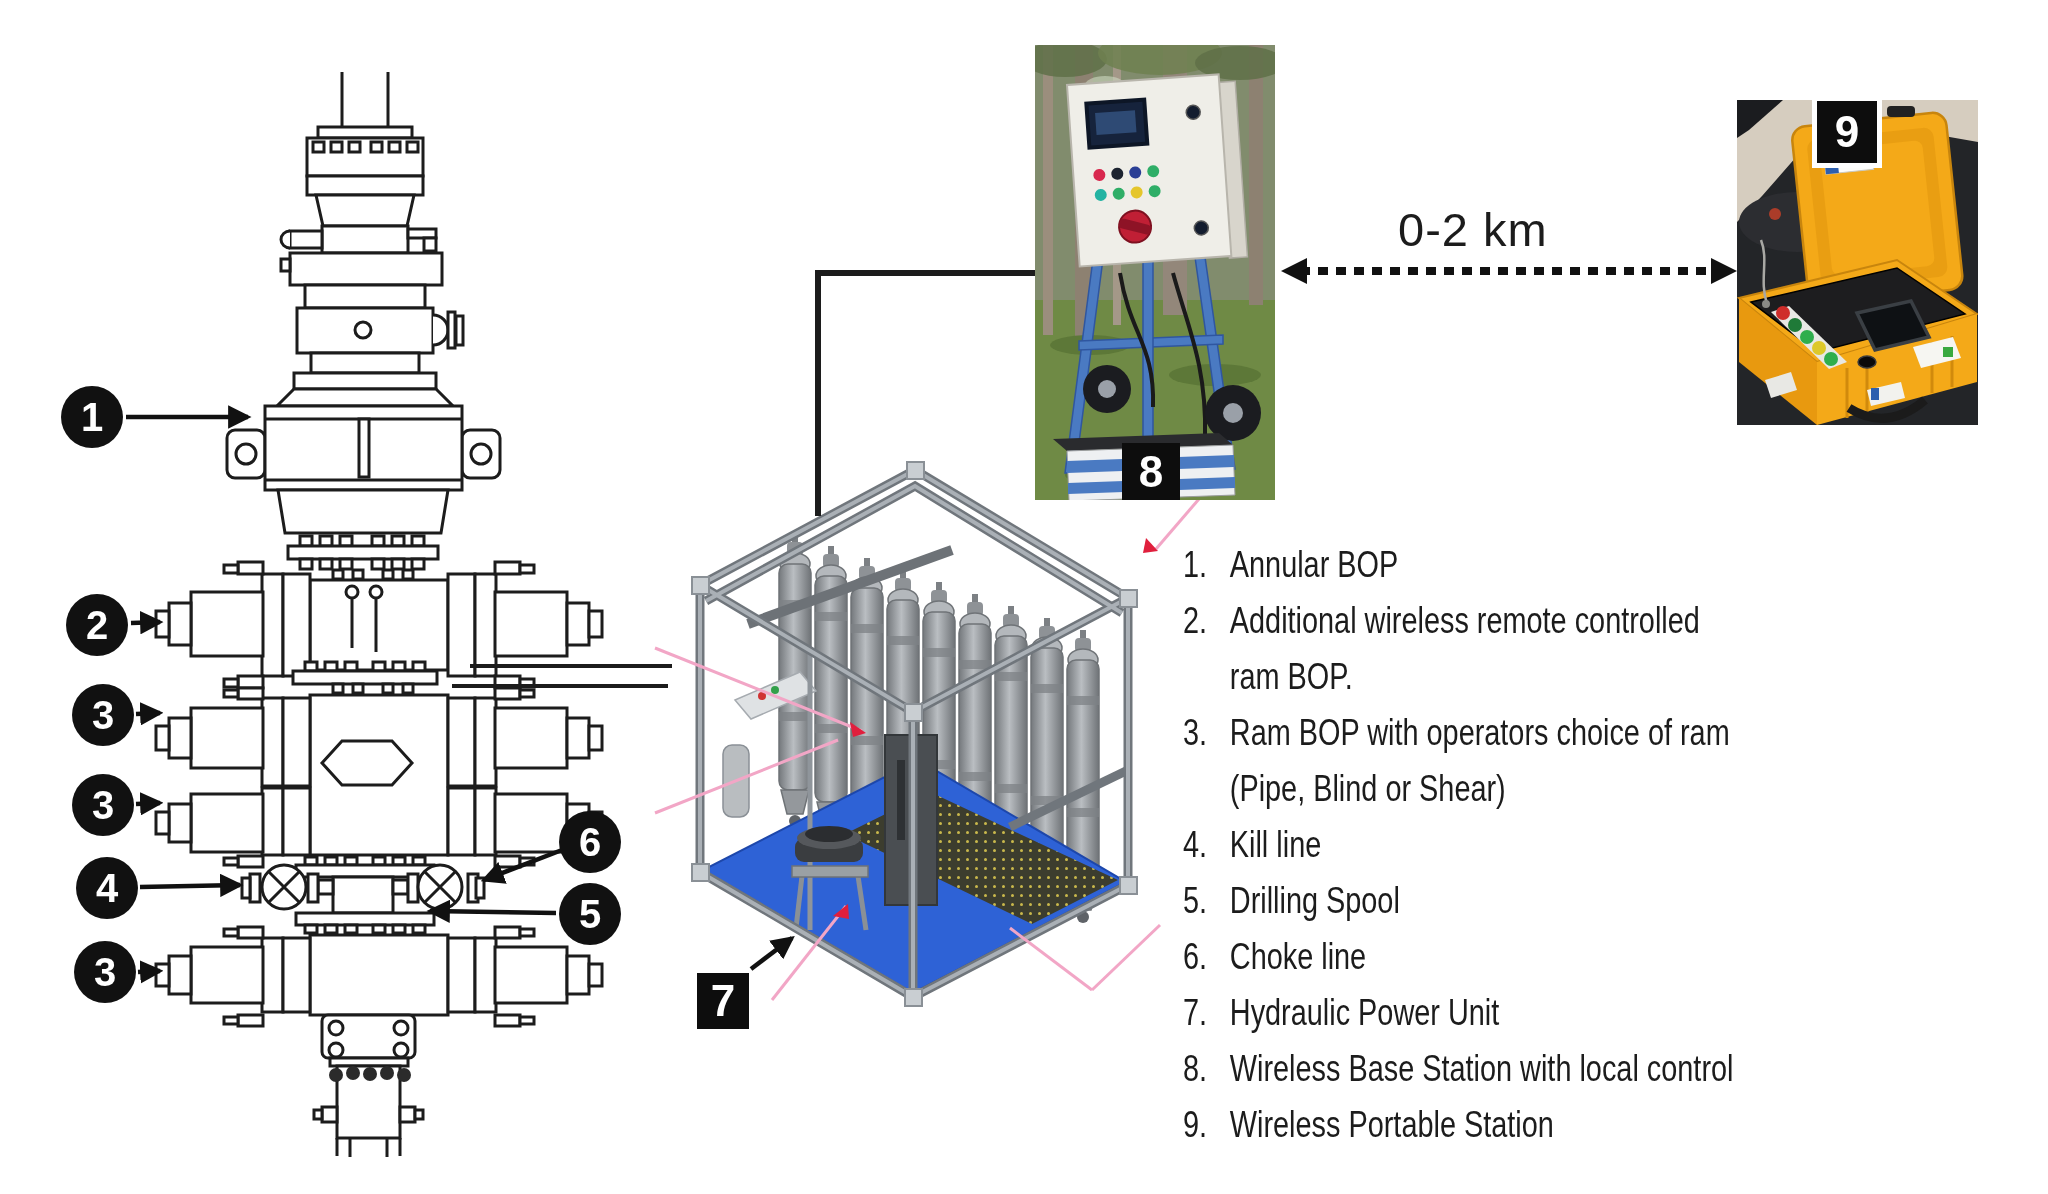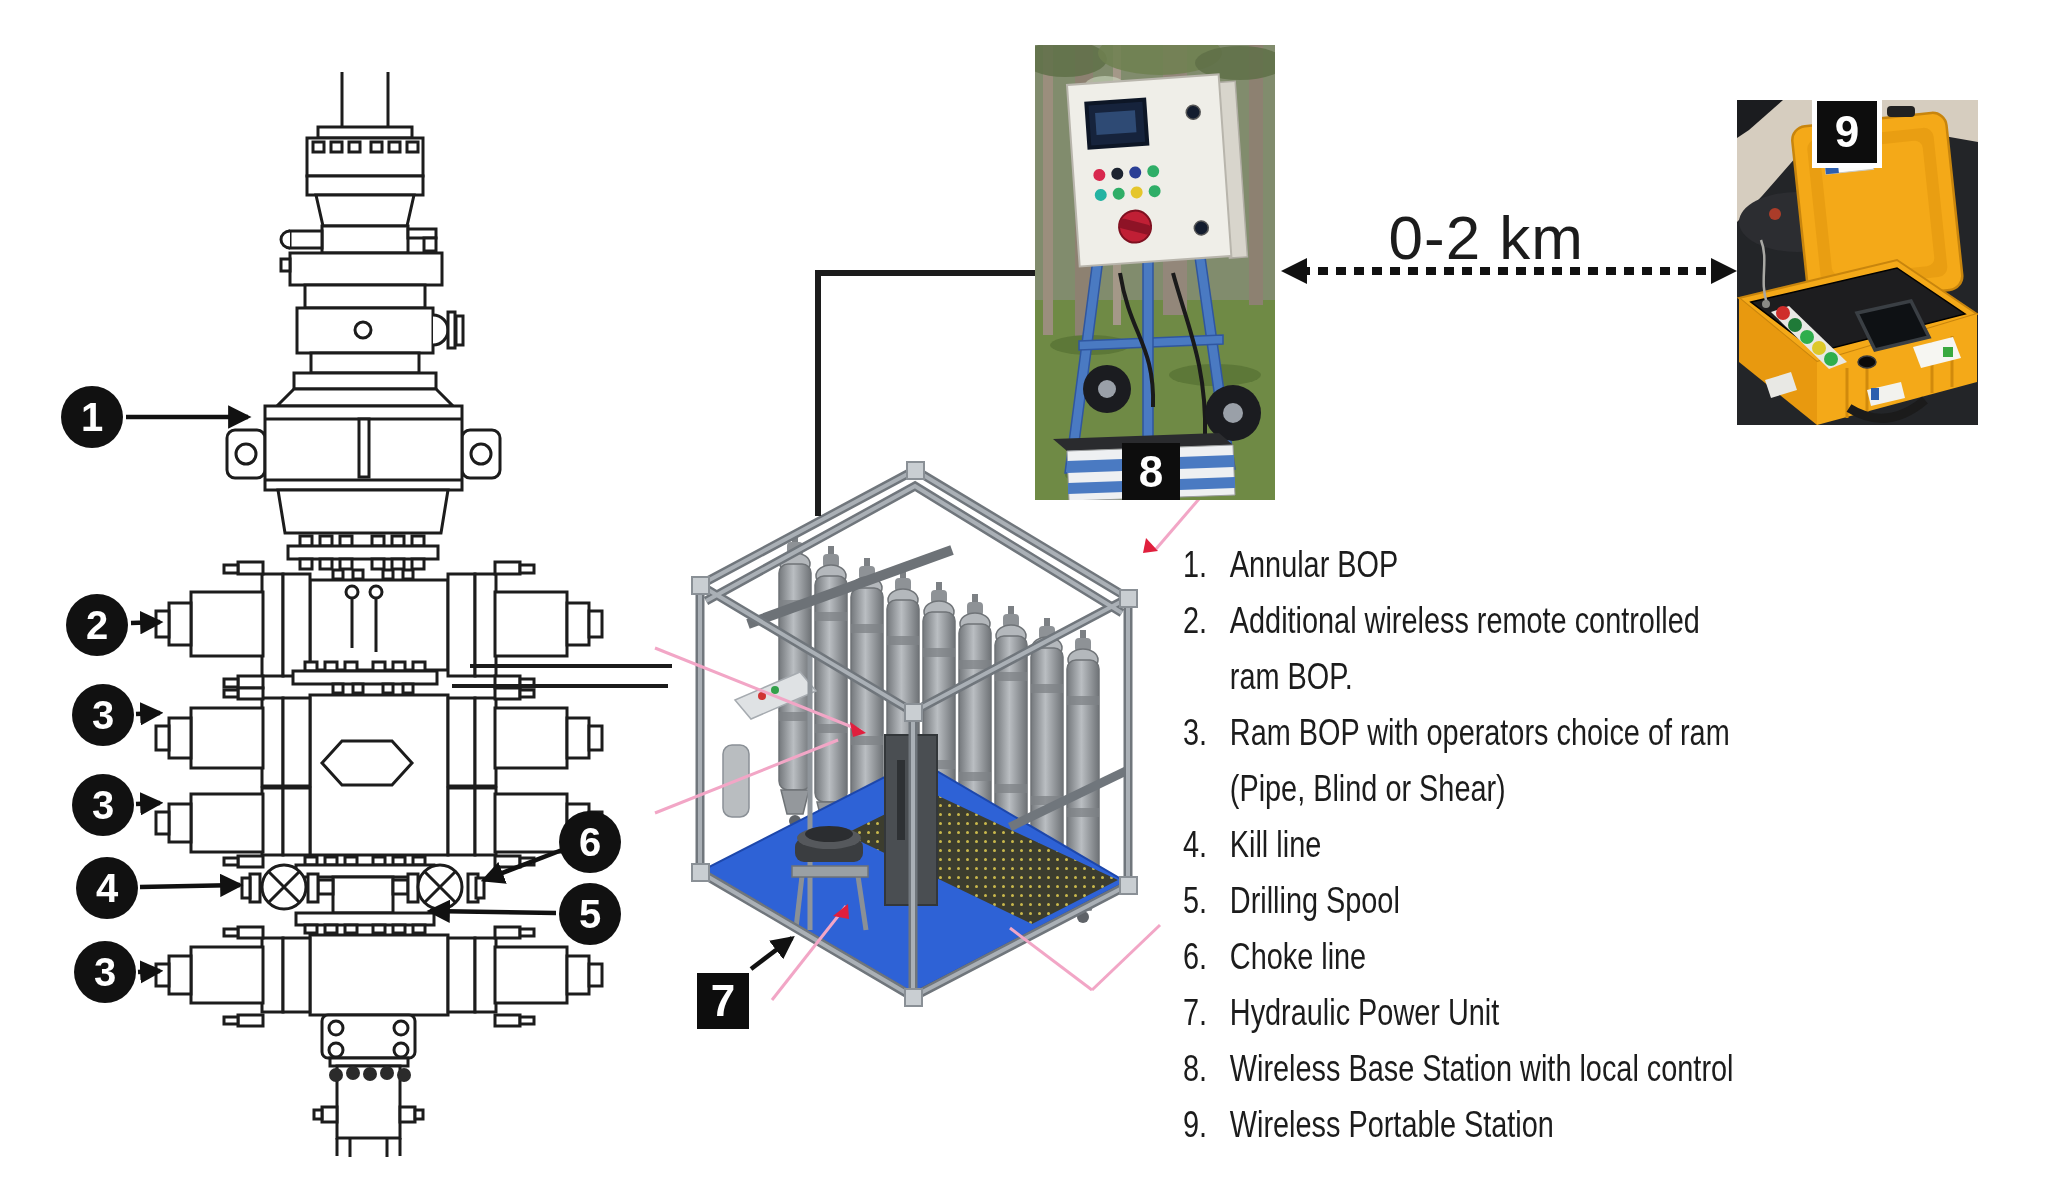--- a/index.html
+++ b/index.html
@@ -9,22 +9,22 @@
 
   .callout{position:absolute;width:62px;height:62px;border-radius:50%;
            background:var(--callout-bg,#111);color:var(--callout-text,#fff);
            display:flex;align-items:center;justify-content:center;
            font-size:40px;font-weight:700;line-height:1;}
   .sqlabel{position:absolute;background:var(--label-bg,#111);color:var(--label-text,#fff);
            display:flex;align-items:center;justify-content:center;
            font-size:44px;font-weight:700;line-height:1;}
   .sqlabel.bordered{border:5px solid #ffffff;}
 
-  .distance{position:absolute;left:1344px;top:202px;width:240px;text-align:right;
-            font-size:62px;font-weight:500;color:var(--ink,#1c1c1c);letter-spacing:1px;}
+  .distance{position:absolute;left:1398px;top:202px;width:240px;text-align:left;
+            font-size:47px;font-weight:500;color:var(--ink,#1c1c1c);letter-spacing:1px;}
 
   .legend{position:absolute;left:1183px;top:537px;color:var(--ink,#1c1c1c);
           font-size:37px;line-height:56px;transform:scaleX(0.78);transform-origin:left top;
           white-space:nowrap;}
   .legend-line{display:flex;}
   .legend-num{width:60px;flex:none;}
   .legend-text{flex:none;}
 </style>
 </head>
 <body>

